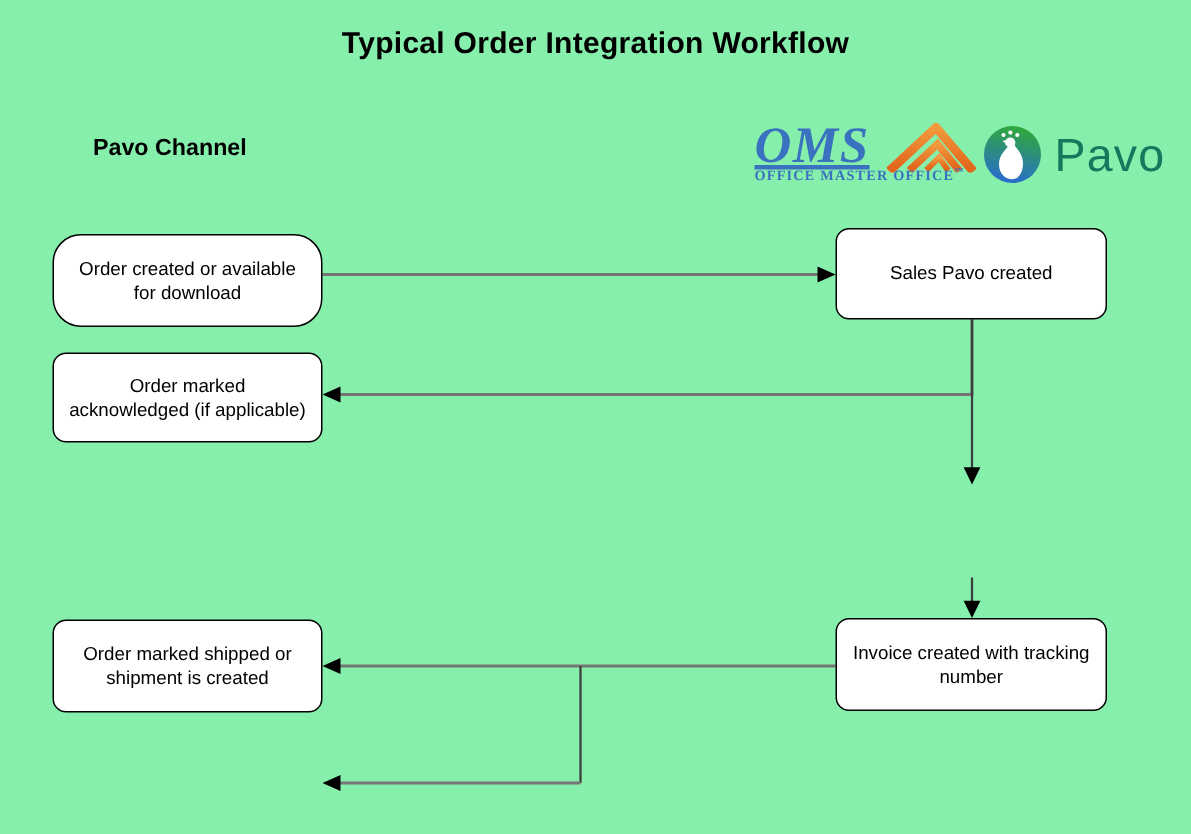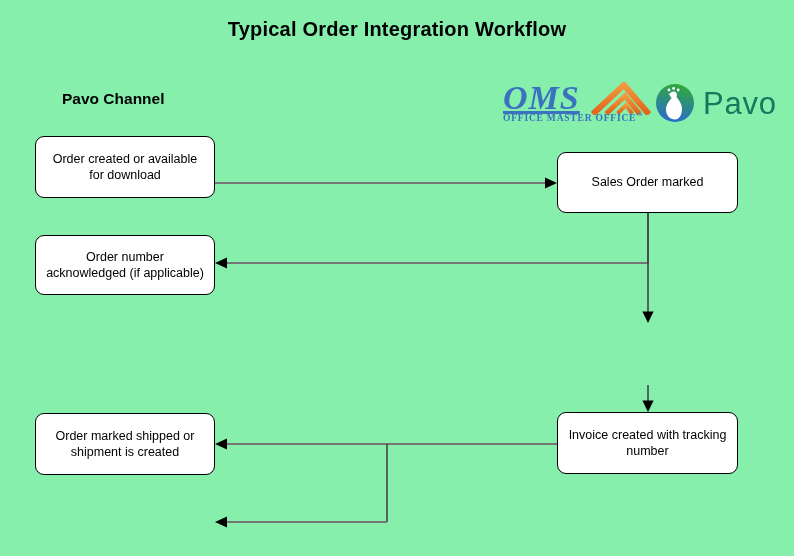--- a/index.html
+++ b/index.html
@@ -14,21 +14,21 @@
   .lane-label{
     position:absolute;left:62px;top:90px;font-size:15.5px;font-weight:bold;
   }
   
   .node{
     position:absolute;box-sizing:border-box;background:#fff;
     border:1px solid #000;border-radius:9px;
     display:flex;align-items:center;justify-content:center;text-align:center;
     font-size:12.5px;line-height:1.32;white-space:pre-line;padding:2px 4px;
   }
-  .n1{left:35px;top:136px;width:180px;height:62px;}
+  .n1{left:35px;top:156px;width:180px;height:62px;border-radius:19px;}
   .n2{left:557px;top:152px;width:181px;height:61px;}
   .n3{left:35px;top:235px;width:180px;height:60px;}
   .n4{left:557px;top:323px;width:181px;height:62px;}
   .n5{left:557px;top:412px;width:181px;height:62px;}
   .n6{left:35px;top:413px;width:180px;height:62px;}
   .n7{left:35px;top:493px;width:180px;height:60px;}
   
   .edges{position:absolute;left:0;top:0;pointer-events:none;}
   .edges .g{stroke:#757575;stroke-width:2;fill:none;}
   .edges .k{stroke:#3d3d3d;stroke-width:1.5;fill:none;}
@@ -117,21 +117,21 @@
     <line class="g" x1="557" y1="444" x2="226" y2="444"></line>
     <polygon class="head" points="215,444 227,438.6 227,449.4"></polygon>
 
     <line class="k" x1="387" y1="444" x2="387" y2="522"></line>
     <line class="g" x1="387" y1="522" x2="226" y2="522"></line>
     <polygon class="head" points="215,522 227,516.6 227,527.4"></polygon>
   </svg>
 
   <div class="node n1">Order created or available
 for download</div>
-  <div class="node n2">Sales Order marked</div>
-  <div class="node n3">Order number
+  <div class="node n2">Sales Pavo created</div>
+  <div class="node n3">Order marked
 acknowledged (if applicable)</div>
   <div class="node n6">Order marked shipped or
 shipment is created</div>
   <div class="node n5">Invoice created with tracking
 number</div>
 
 </div>
 
 </body></html>

